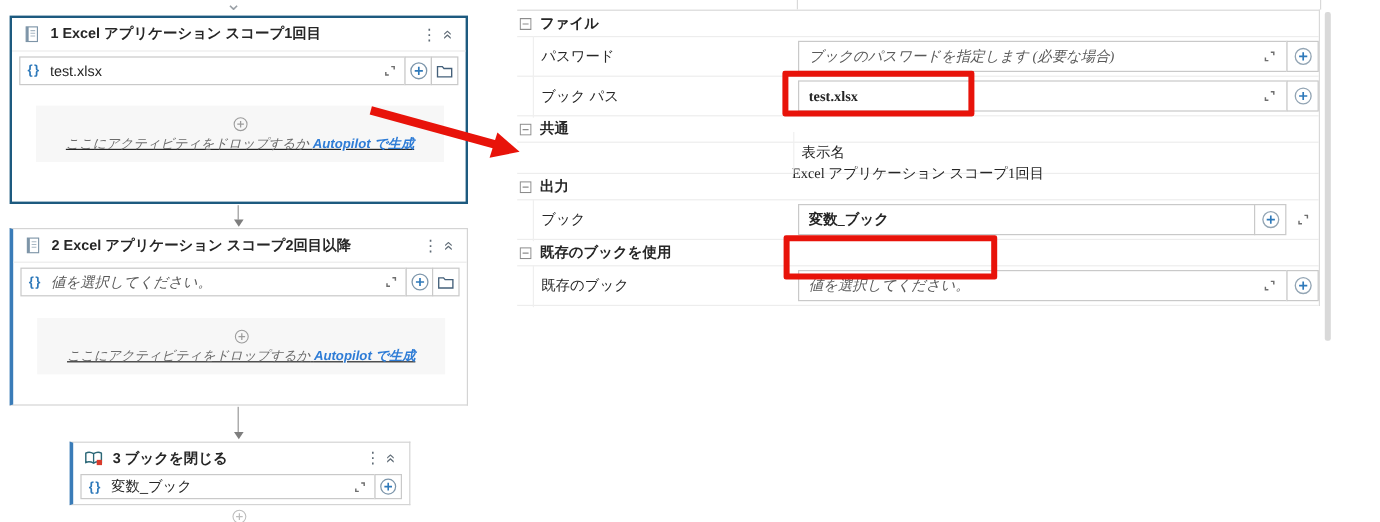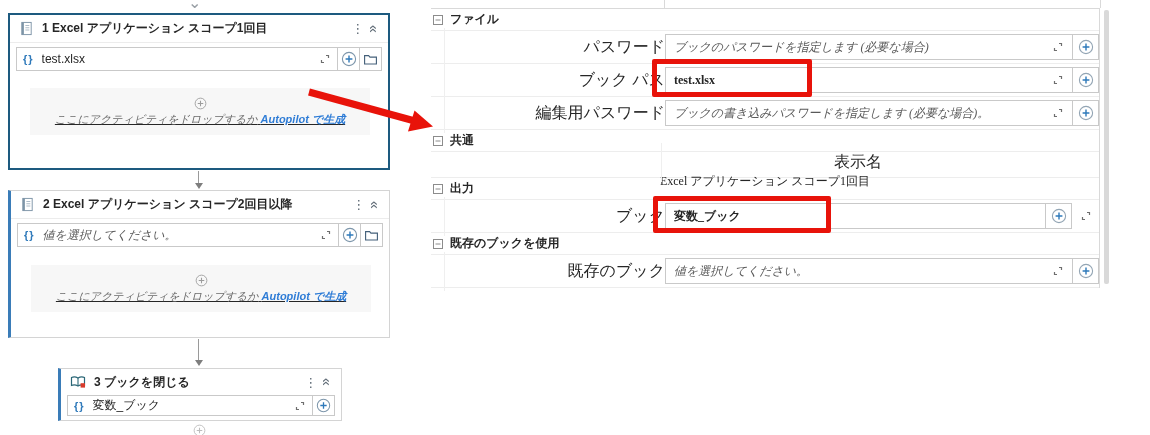--- a/index.html
+++ b/index.html
@@ -46,21 +46,21 @@
 
   
   .prop-grid { position:absolute; left:431px; top:8px; width:669px; border-top:1px solid #d9d9d9;
                border-right:1px solid #d9d9d9; background:#fff; }
   .sec-row { display:flex; align-items:center; height:22px; border-bottom:1px solid #ededed; padding-left:2px; }
   .sec-label { margin-left:7px; font-weight:700; font-size:12px; color:#262626;font-family:Liberation Mono, monospace; }
   .minus-box { color:#8c8c8c; }
 
   .field-row { display:flex; align-items:center; height:33px; border-bottom:1px solid #ededed; }
   .field-row.plain { height:26px;flex-direction:column; }
-  .f-label { width:234px; padding-left:20px; font-size:16px; color:#262626; position:relative;text-align:right; }
+  .f-label { width:234px; padding-left:20px; font-size:12px; color:#262626; position:relative; }
   .f-label::before { content:""; position:absolute; left:13px; top:-9px; bottom:-9px; width:1px; background:#efefef; }
   .f-value { flex:1; display:flex; align-items:center; padding-right:0; min-width:0;font-family:Liberation Serif, serif; }
   .p-input { flex:1; display:flex; align-items:center; height:26px; border:1px solid #c9c9c9;
              padding:0 8px; background:#fff; min-width:0; }
   .p-input .val { font-size:12px; white-space:nowrap; overflow:hidden; }
   .val.ph { font-style:italic; color:#595959; }
   .val.hl { font-weight:600; }
   .p-cell { width:27px; height:26px; border:1px solid #c9c9c9; margin-left:-1px; display:flex;
             align-items:center; justify-content:center; background:#fff; cursor:pointer; }
   .p-plain-ic { width:27px; height:26px; display:flex; align-items:center; justify-content:center; cursor:pointer; }
@@ -275,36 +275,20 @@
             </svg>
         </div>
         <div class="p-cell" style="color:#93a5b4;">
           <svg class="ic" width="16" height="16">
               <use href="#ic-plus-duo"></use>
             </svg>
         </div>
       </div>
     </div>
 
-    <div class="field-row">
-      <div class="f-label">編集用パスワード</div>
-      <div class="f-value">
-        <div class="p-input">
-          <span class="val ph">ブックの書き込みパスワードを指定します (必要な場合)。</span>
-          <svg class="ic expand-ic" style="margin-left:auto;" width="12" height="12">
-              <use href="#ic-expand"></use>
-            </svg>
-        </div>
-        <div class="p-cell" style="color:#93a5b4;">
-          <svg class="ic" width="16" height="16">
-              <use href="#ic-plus-duo"></use>
-            </svg>
-        </div>
-      </div>
-    </div>
 
     <div class="sec-row">
       <svg class="ic minus-box" width="10" height="10">
           <use href="#ic-minusbox"></use>
         </svg>
       <span class="sec-label">共通</span>
     </div>
 
     <div class="field-row plain">
       <div class="f-label">表示名</div>

